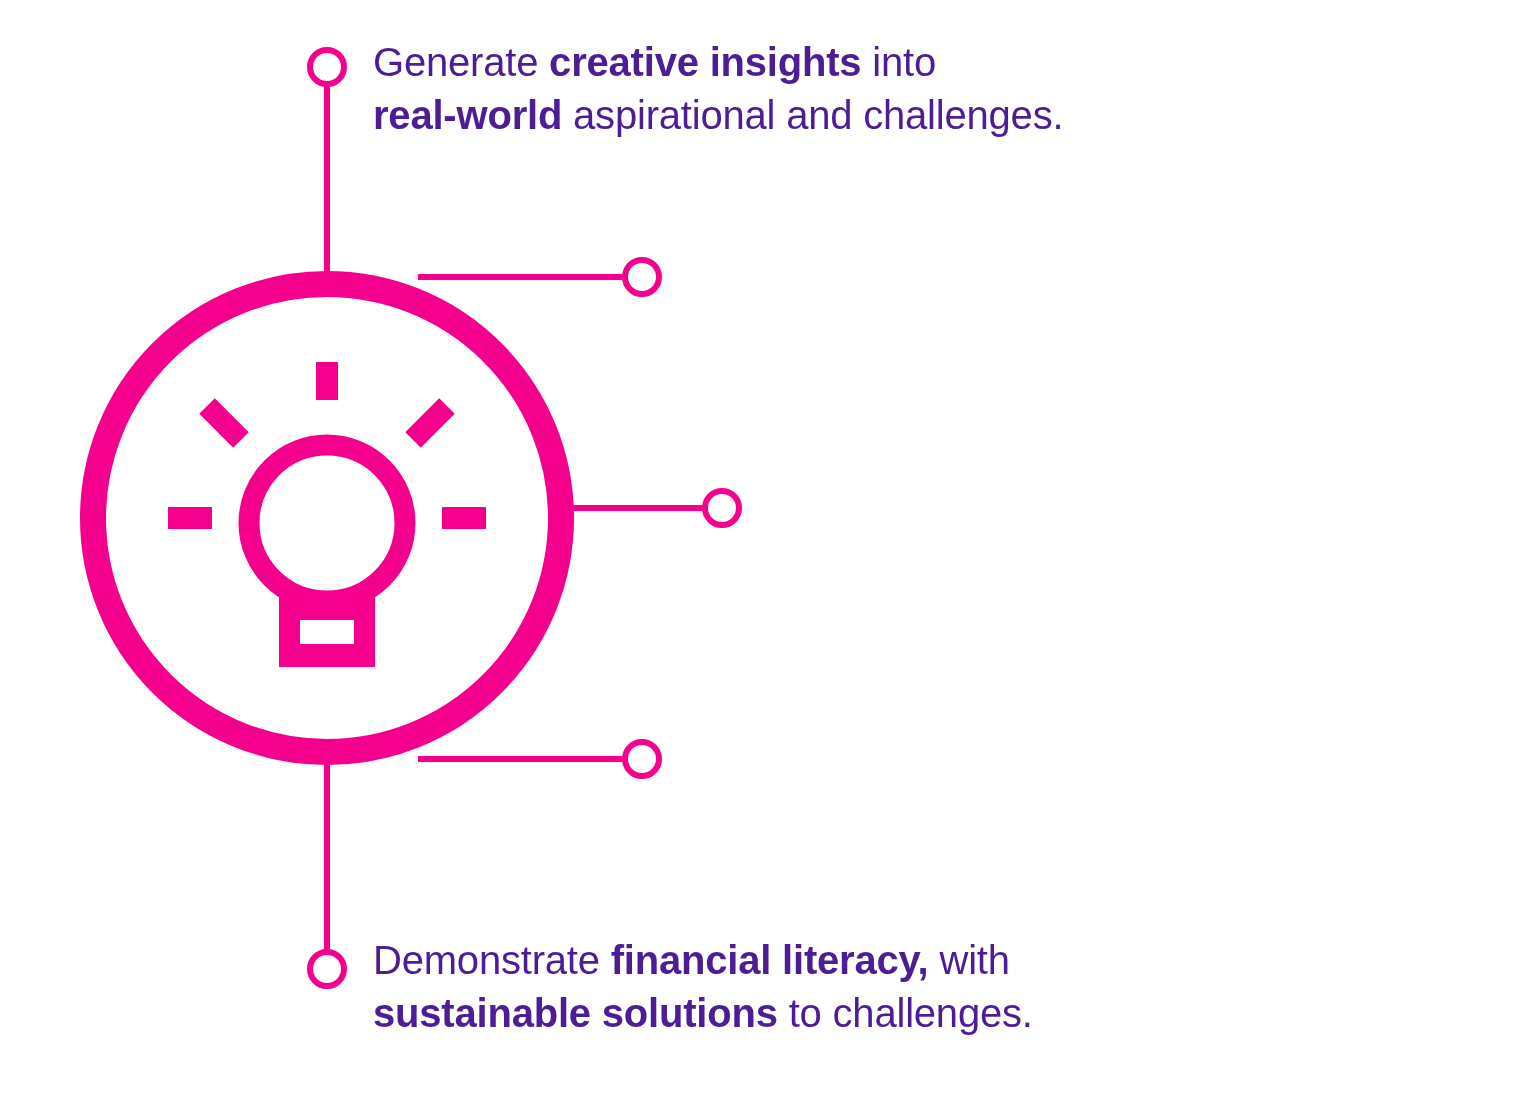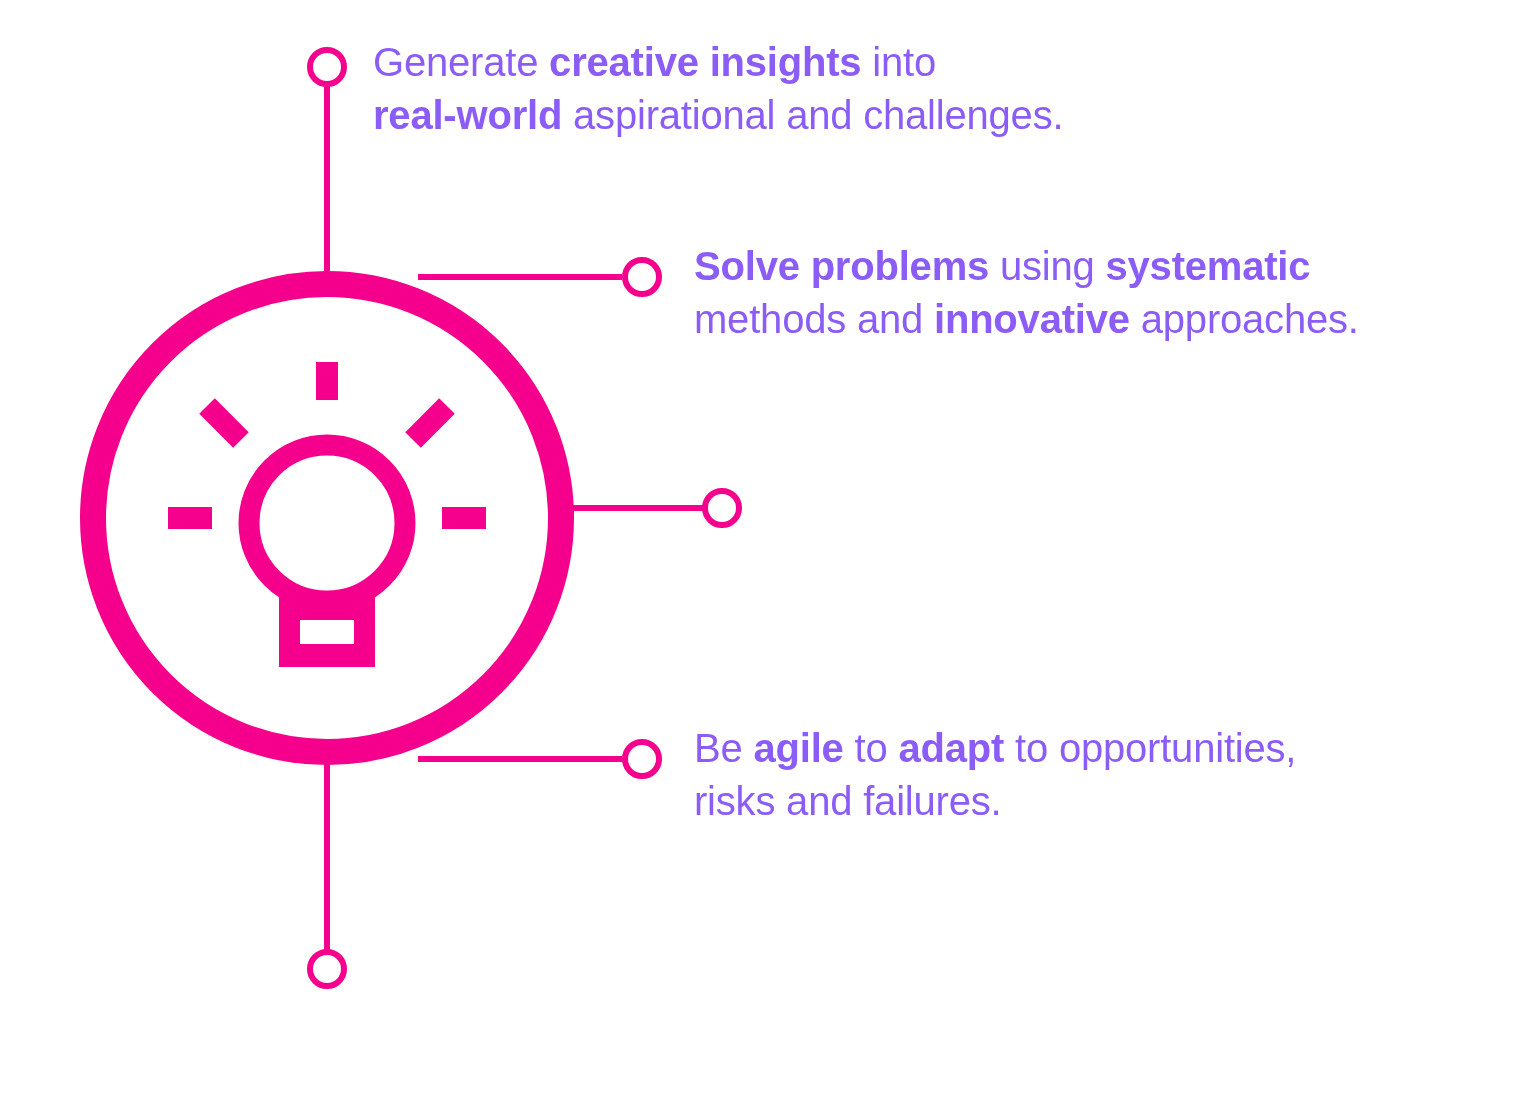--- a/index.html
+++ b/index.html
@@ -32,21 +32,21 @@
     width: 1536px;
     height: 1116px;
   }
 
   
   .callout-text {
     position: absolute;
     font-size: 40px;
     line-height: 53px;
     letter-spacing: -0.2px;
-    color: #8b5cf6;
+    color: #4c1d95;
     font-weight: 400;
     white-space: pre-line;
   }
   .callout-text b {
     font-weight: 700;
   }
 
   .t1 { left: 373px; top: 36px;  width: 800px; }
   .t2 { left: 694px; top: 240px; width: 790px; }
   .t3 { left: 766px; top: 470px; width: 640px; }
@@ -104,19 +104,18 @@
 
     <circle cx="327" cy="67" r="17" fill="#ffffff" stroke="#F5008C" stroke-width="6"></circle>
     <circle cx="642" cy="277" r="17" fill="#ffffff" stroke="#F5008C" stroke-width="6"></circle>
     <circle cx="722" cy="508" r="17" fill="#ffffff" stroke="#F5008C" stroke-width="6"></circle>
     <circle cx="642" cy="759" r="17" fill="#ffffff" stroke="#F5008C" stroke-width="6"></circle>
     <circle cx="327" cy="969" r="17" fill="#ffffff" stroke="#F5008C" stroke-width="6"></circle>
   </svg>
 
   <div class="callout-text t1"><span>Generate </span><b>creative insights</b><span> into</span><br><b>real-world</b><span> aspirational and challenges.</span></div>
 
-  <div class="callout-text t2"><b>Solve problems</b><span> using </span><b>systematic</b><br><span>methods and </span><b>innovative</b><span> approaches.</span></div>
 
 
-  <div class="callout-text t4"><span>Be </span><b>agile</b><span> to </span><b>adapt</b><span> to opportunities,</span><br><span>risks and failures.</span></div>
 
+  <div class="callout-text t5"><span>Demonstrate </span><b>financial literacy,</b><span> with</span><br><b>sustainable solutions</b><span> to challenges.</span></div>
 
 </div>
 
 </body></html>

